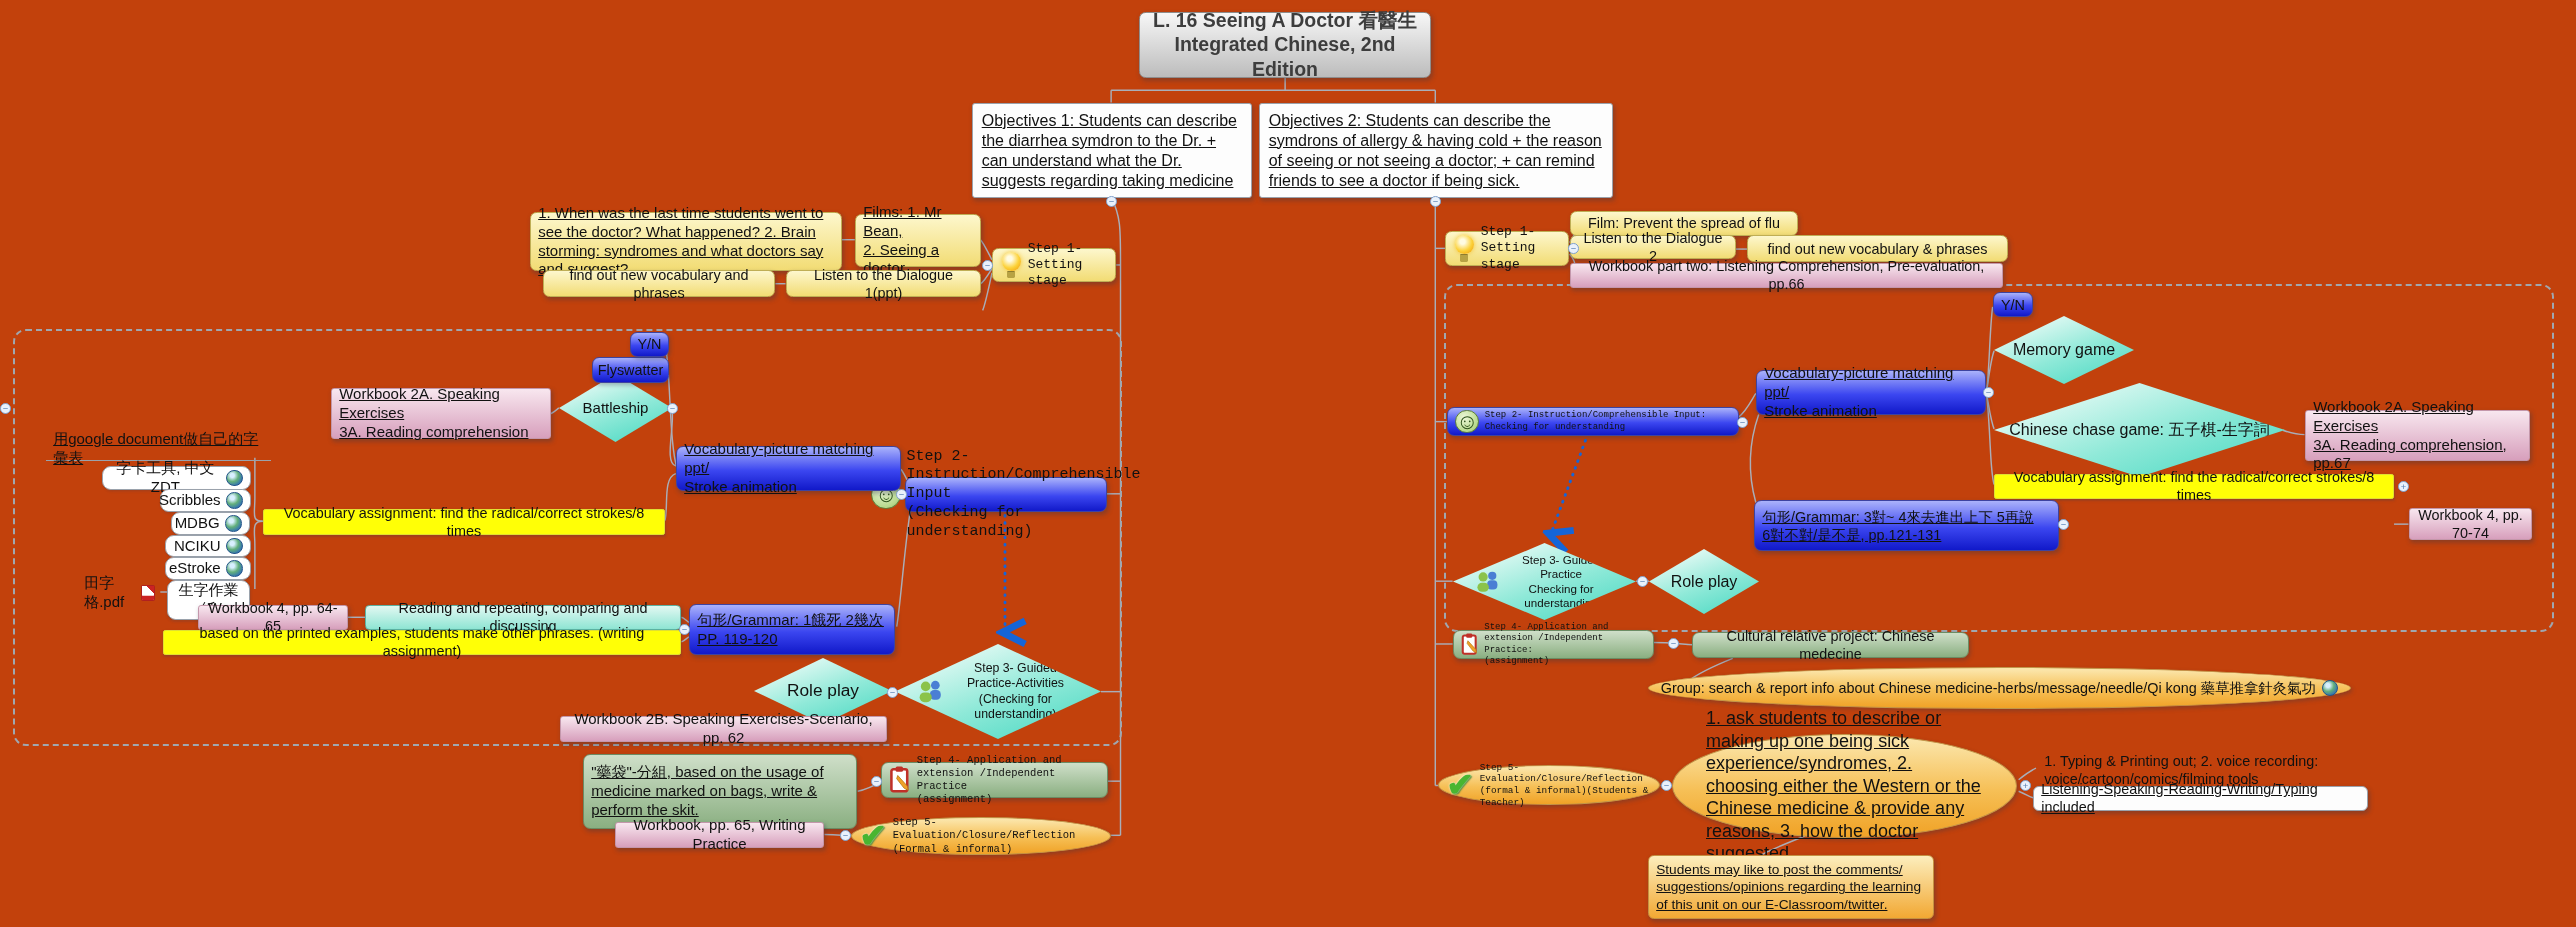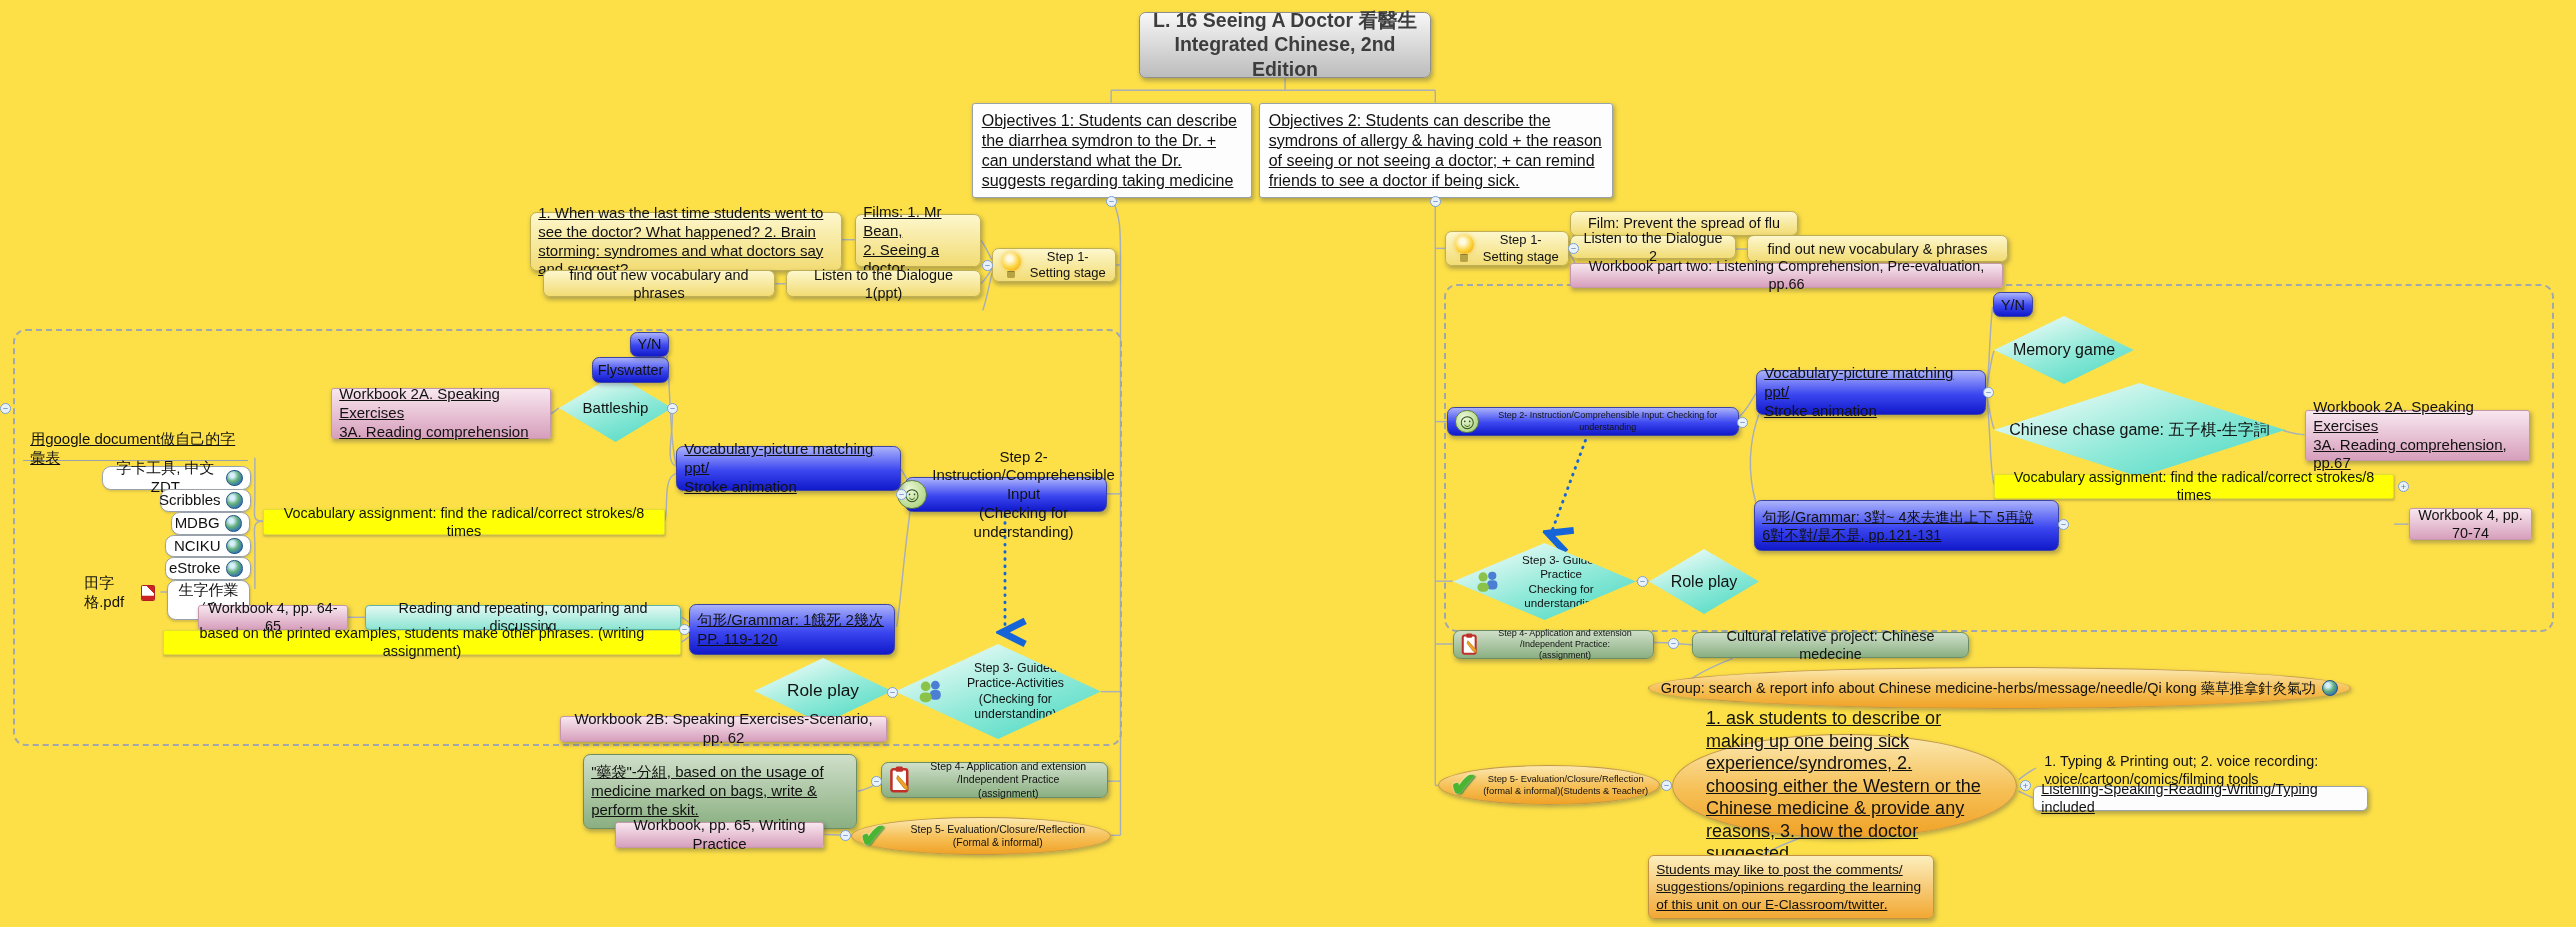--- a/index.html
+++ b/index.html
@@ -1,42 +1,42 @@
 <!DOCTYPE html>
 <html style="font-size:11.6px"><head>
 <meta charset="utf-8">
 <style>
   html,body{margin:0;padding:0;background:#eef0f4;}
-  #canvas{position:relative;width:2576px;height:927px;background:#fde047;overflow:hidden;
+  #canvas{position:relative;width:2576px;height:927px;background:#c2410c;overflow:hidden;
           font-family:"Liberation Sans",sans-serif;color:#111;}
   #wires{position:absolute;left:0;top:0;width:2576px;height:927px;}
   .node{position:absolute;box-sizing:border-box;display:flex;align-items:center;justify-content:center;
         gap:5.8px;text-align:center;padding:2.2px 7.2px;border-radius:6.5px;font-size:15px;line-height:1.25;
         white-space:pre-line;box-shadow:1.4px 2.2px 4.3px rgba(50,55,75,.35);}
   .ta-l{text-align:left;justify-content:flex-start;text-decoration:underline;}
   .root{background:linear-gradient(#f7f7f7,#bcbcbc);border:1.4px solid #8e8e8e;font-weight:bold;
         color:#3d3d3d;font-size:19.5px;}
   .white-box{background:#fdfdfd;border:1.4px solid #9aa2ac;font-size:16px;border-radius:2.9px;}
   .yellow{background:linear-gradient(#fdf7cd,#f2dc74);border:1.4px solid #bfae55;}
   .bright-yellow{background:#ffff06;border:0.7px solid #e0e032;border-radius:2.2px;box-shadow:0.7px 1.4px 2.2px rgba(60,60,80,.25);}
   .pink{background:linear-gradient(#f8e7ef,#d79fbc);border:0.7px solid #c497ab;border-radius:2.9px;}
   .blue{background:linear-gradient(#aab2fb 0%,#3b46f0 55%,#1119c9 100%);border:1.4px solid #3d43a0;border-radius:7.2px;}
   .green-box{background:linear-gradient(#cfdfc9,#8aaf81);border:1.4px solid #6c8c64;border-radius:7.2px;}
   .teal-box{background:linear-gradient(#e2f8f2,#8ee5d3);border:1.4px solid #5cb4a4;border-radius:4.3px;}
   .orange-box{background:linear-gradient(#fceebd,#f2a833);border:1.4px solid #c59242;border-radius:5.8px;}
   .chip{background:#fff;border:1.4px solid #9aa2ac;border-radius:8.7px;justify-content:flex-end;
         box-shadow:0.7px 1.4px 2.2px rgba(60,60,80,.2);}
   .plain{background:none;border:none;box-shadow:none;justify-content:flex-start;text-align:left;}
-  .underlined{border-bottom:1.4px solid #9aa2ac;border-radius:0;}
+  .underlined{border-bottom:1.4px solid #9aa2ac;border-radius:0;margin-left:23px;}
   .diamond{clip-path:polygon(50% 0,100% 50%,50% 100%,0 50%);
            background:linear-gradient(160deg,#effcf8 10%,#8fe9d8 55%,#43d7c0 100%);
            border:none;border-radius:0;box-shadow:none;filter:drop-shadow(2.2px 2.9px 2.2px rgba(50,60,70,.35));}
   .ellipse{border-radius:50%;background:linear-gradient(#fbe5a9 5%,#f6bf55 55%,#f0a226 100%);
            border:1.4px solid #c1974a;}
-  .step .lbl{text-align:center;}
+  .step .lbl{text-align:left;font-family:Liberation Mono, monospace;}
   .dashed-region{position:absolute;border:2.2px dashed #a0a7b0;border-radius:13px;}
   
   .bulb-icon{position:relative;width:21.7px;height:29px;flex:0 0 auto;}
   .bulb-icon::before{content:"";position:absolute;left:1.4px;top:1.4px;width:19px;height:19px;border-radius:50%;
       background:radial-gradient(circle at 40% 35%,#fffbe2 15%,#fcd23a 55%,#f09b07 95%);box-shadow:0 0 5px #f4c430;}
   .bulb-icon::after{content:"";position:absolute;left:6.5px;bottom:1.4px;width:8.7px;height:6.5px;border-radius:1.4px;
       background:#b7a244;border-top:1.4px solid #8d7c2f;}
   .smiley-icon{width:27.4px;height:27.4px;border-radius:50%;flex:0 0 auto;
       background:radial-gradient(circle at 38% 32%,#eef9da,#b6d98c 70%,#86ab5d);border:1.4px solid #5d7f3a;
       display:flex;align-items:center;justify-content:center;}

